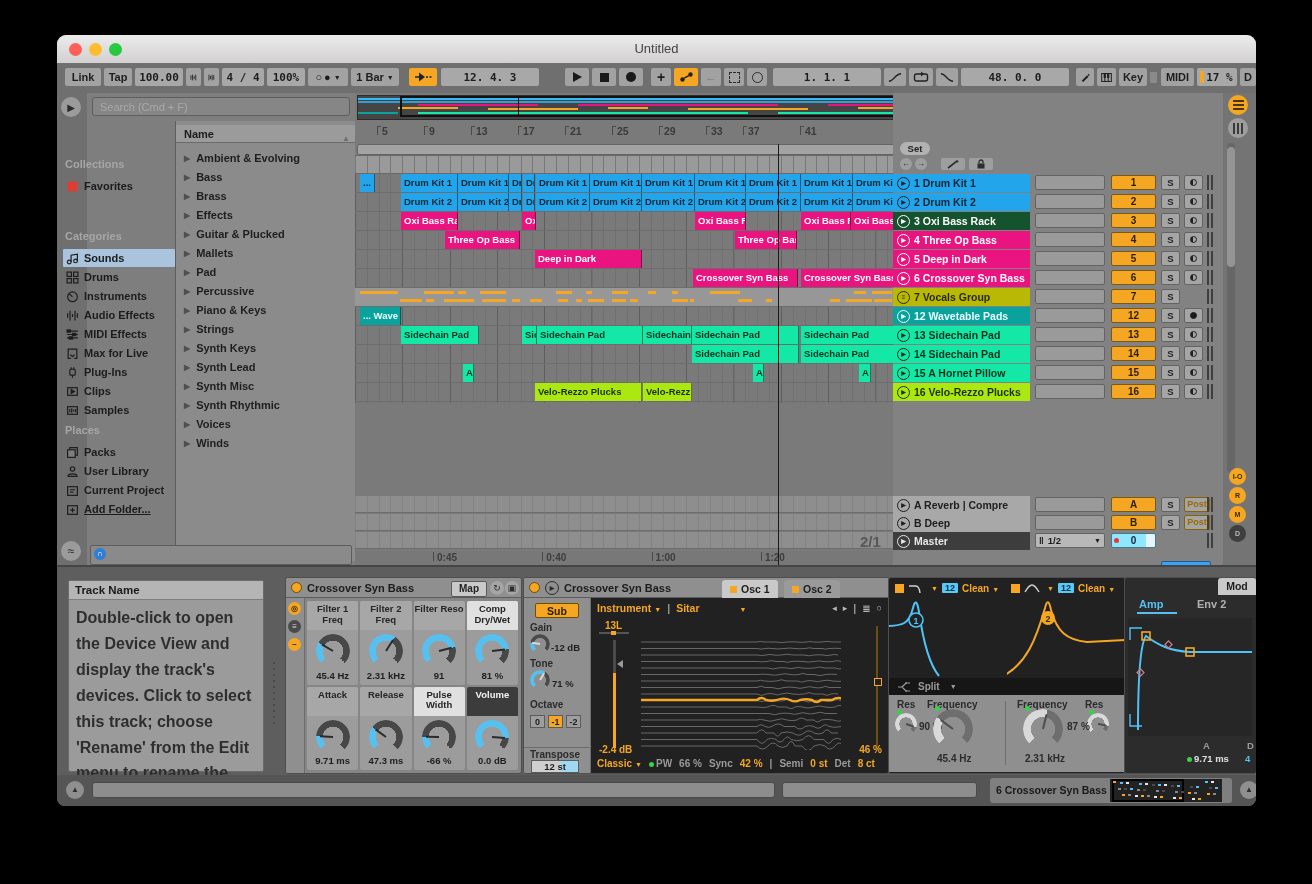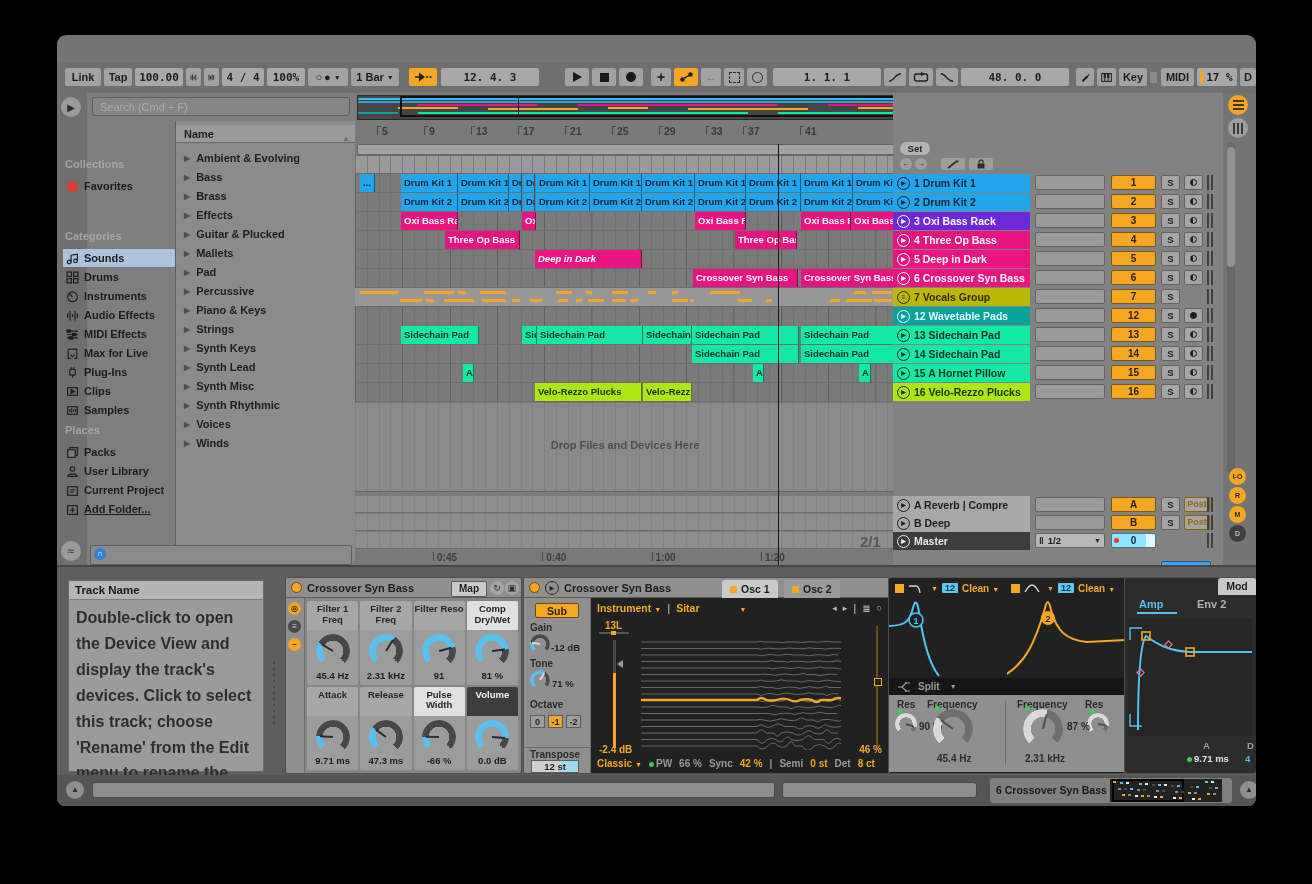--- a/index.html
+++ b/index.html
@@ -205,20 +205,26 @@
   #sb-chip{position:absolute;left:933px;top:3px;width:242px;height:25px;background:#7f7f7f;border-radius:3px;}
   #sb-devlabel{position:absolute;left:6px;top:6px;font-size:10.5px;font-weight:bold;color:#1a1a1a;}
   #sb-thumb{position:absolute;left:120px;top:1px;width:112px;height:23px;background:#222;overflow:hidden;}
   #sb-sel{position:absolute;left:2px;top:0;width:72px;height:23px;border:2px solid #000;box-sizing:border-box;}
 </style>
 </head>
 <body>
 
 <div id="window">
 
+  <div id="titlebar">
+    <span class="tl" style="left:12px;background:#ff5f57;"></span>
+    <span class="tl" style="left:32px;background:#febc2e;"></span>
+    <span class="tl" style="left:52px;background:#28c840;"></span>
+    <div id="win-title">Untitled</div>
+  </div>
 
   <div id="transport">
     <span class="tbtn" style="left:8px;width:36px;">Link</span>
     <span class="tbtn" style="left:47px;width:28px;">Tap</span>
     <span class="tdisp" style="left:78px;width:48px;">100.00</span>
     <span class="tbtn" style="left:129px;width:15px;">
         <svg class="tico" width="11" height="11" viewBox="0 0 11 11">
           <path d="M1.5,2 v7 M4,1 v9 M6.5,3 v5 M9,1 v9" stroke="#1d1d1d" stroke-width="1.3" fill="none"></path>
         </svg>
       </span>
@@ -571,21 +577,21 @@
           <div class="clip" style="left: 46px; width: 57px; background: rgb(234, 20, 128); color: rgb(255, 255, 255);">Oxi Bass Ra</div>
           <div class="clip" style="left: 167px; width: 14px; background: rgb(234, 20, 128); color: rgb(255, 255, 255);">Oxi</div>
           <div class="clip" style="left: 340px; width: 51px; background: rgb(234, 20, 128); color: rgb(255, 255, 255);">Oxi Bass Ra</div>
           <div class="clip" style="left: 446px; width: 50px; background: rgb(234, 20, 128); color: rgb(255, 255, 255);">Oxi Bass Ra</div>
           <div class="clip" style="left: 496px; width: 43px; background: rgb(234, 20, 128); color: rgb(255, 255, 255);">Oxi Bass R</div>
         </div>
         <div class="lane" style="top: 57px;">
           <div class="clip" style="left: 90px; width: 75px; background: rgb(234, 20, 128); color: rgb(255, 255, 255);">Three Op Bass</div>
           <div class="clip" style="left: 380px; width: 62px; background: rgb(234, 20, 128); color: rgb(255, 255, 255);">Three Op Bas</div>
         </div>
-        <div class="lane" style="top: 76px; font-style: italic;">
+        <div class="lane" style="top: 76px;">
           <div class="clip" style="left: 180px; width: 107px; background: rgb(234, 20, 128); color: rgb(255, 255, 255);">Deep in Dark</div>
         </div>
         <div class="lane" style="top: 95px;">
           <div class="clip" style="left: 338px; width: 105px; background: rgb(234, 20, 128); color: rgb(255, 255, 255);">Crossover Syn Bass</div>
           <div class="clip" style="left: 446px; width: 93px; background: rgb(234, 20, 128); color: rgb(255, 255, 255);">Crossover Syn Bass</div>
         </div>
         <div class="lane" style="top: 114px; background: rgb(151, 151, 151);">
           <div class="frag" style="left: 5px; top: 3px; width: 38px;"></div>
           <div class="frag" style="left: 69px; top: 3px; width: 30px;"></div>
           <div class="frag" style="left: 103px; top: 3px; width: 8px;"></div>
@@ -610,20 +616,23 @@
           <div class="frag" style="left: 257px; top: 11px; width: 14px;"></div>
           <div class="frag" style="left: 275px; top: 11px; width: 8px;"></div>
           <div class="frag" style="left: 317px; top: 11px; width: 16px;"></div>
           <div class="frag" style="left: 335px; top: 11px; width: 4px;"></div>
           <div class="frag" style="left: 383px; top: 11px; width: 14px;"></div>
           <div class="frag" style="left: 411px; top: 11px; width: 6px;"></div>
           <div class="frag" style="left: 475px; top: 11px; width: 10px;"></div>
           <div class="frag" style="left: 491px; top: 11px; width: 26px;"></div>
           <div class="frag" style="left: 519px; top: 11px; width: 18px;"></div>
         </div>
+        <div class="lane" style="top: 133px;">
+          <div class="clip" style="left: 5px; width: 41px; background: rgb(10, 162, 157); color: rgb(234, 255, 253);">... Wave</div>
+        </div>
         <div class="lane" style="top: 152px;">
           <div class="clip" style="left: 46px; width: 78px; background: rgb(20, 232, 166); color: rgb(6, 49, 31);">Sidechain Pad</div>
           <div class="clip" style="left: 167px; width: 15px; background: rgb(20, 232, 166); color: rgb(6, 49, 31);">Sid</div>
           <div class="clip" style="left: 182px; width: 106px; background: rgb(20, 232, 166); color: rgb(6, 49, 31);">Sidechain Pad</div>
           <div class="clip" style="left: 288px; width: 49px; background: rgb(20, 232, 166); color: rgb(6, 49, 31);">Sidechain P</div>
           <div class="clip" style="left: 337px; width: 107px; background: rgb(20, 232, 166); color: rgb(6, 49, 31);">Sidechain Pad</div>
           <div class="clip" style="left: 446px; width: 93px; background: rgb(20, 232, 166); color: rgb(6, 49, 31);">Sidechain Pad</div>
         </div>
         <div class="lane" style="top: 171px;">
           <div class="clip" style="left: 337px; width: 107px; background: rgb(20, 232, 166); color: rgb(6, 49, 31);">Sidechain Pad</div>
@@ -632,23 +641,20 @@
         <div class="lane" style="top: 190px;">
           <div class="clip" style="left: 108px; width: 11px; background: rgb(20, 232, 166); color: rgb(6, 49, 31);">A</div>
           <div class="clip" style="left: 398px; width: 11px; background: rgb(20, 232, 166); color: rgb(6, 49, 31);">A</div>
           <div class="clip" style="left: 504px; width: 12px; background: rgb(20, 232, 166); color: rgb(6, 49, 31);">A</div>
         </div>
         <div class="lane" style="top: 209px;">
           <div class="clip" style="left: 180px; width: 107px; background: rgb(171, 232, 18); color: rgb(30, 48, 0);">Velo-Rezzo Plucks</div>
           <div class="clip" style="left: 288px; width: 49px; background: rgb(171, 232, 18); color: rgb(30, 48, 0);">Velo-Rezz</div>
         </div>
       </div>
-    <div id="empty-area">
-      <div id="drop-hint">Drop Files and Devices Here</div>
-    </div>
     <div id="return-lanes">
       <div class="rlane" style="top:0;"></div>
       <div class="rlane" style="top:18px;"></div>
       <div class="rlane" style="top:36px;"></div>
     </div>
     <div id="time-ruler">
         <span class="tlabel" style="left: 82px;">0:45</span>
         <span class="tlabel" style="left: 191.3px;">0:40</span>
         <span class="tlabel" style="left: 300.6px;">1:00</span>
         <span class="tlabel" style="left: 409.9px;">1:20</span>
@@ -699,21 +705,21 @@
           <div class="sbtn">S</div>
           <div class="armbtn half">
             <i></i>
           </div>
           <div class="meter">
             <i></i>
             <i></i>
           </div>
         </div>
         <div class="thead" style="top: 119px;">
-          <div class="tname" style="background: #6d28d9; color: rgb(255, 255, 255);">
+          <div class="tname" style="background: #14532d; color: rgb(255, 255, 255);">
             <span class="unfold">▶</span>
             <span>3 Oxi Bass Rack</span>
           </div>
           <div class="iobox"></div>
           <div class="numbtn">3</div>
           <div class="sbtn">S</div>
           <div class="armbtn half">
             <i></i>
           </div>
           <div class="meter">

